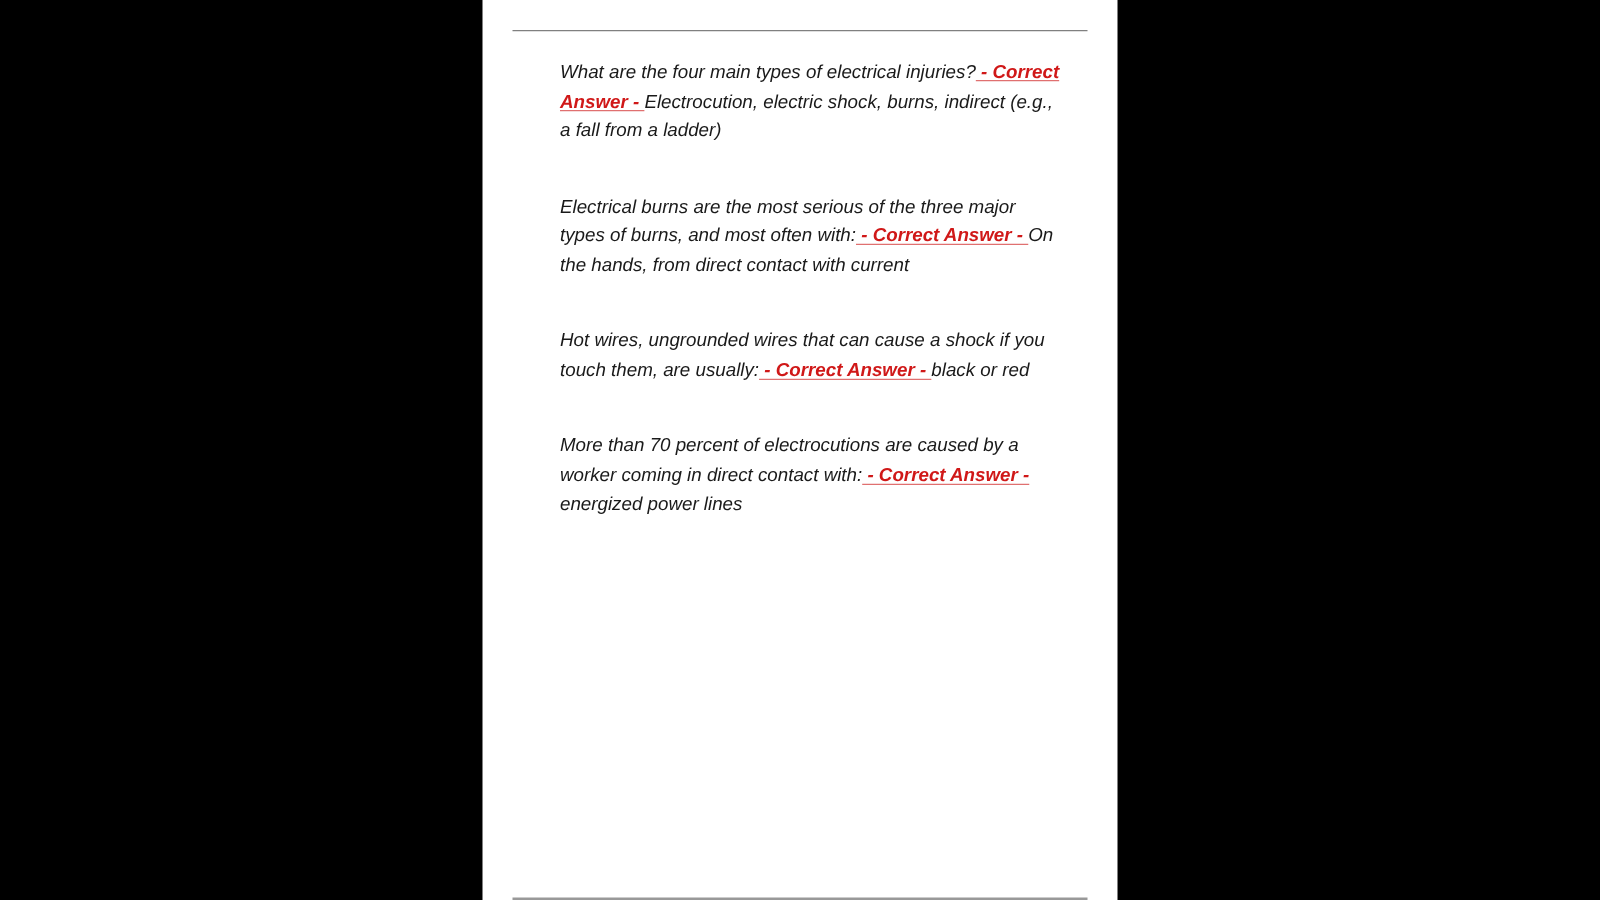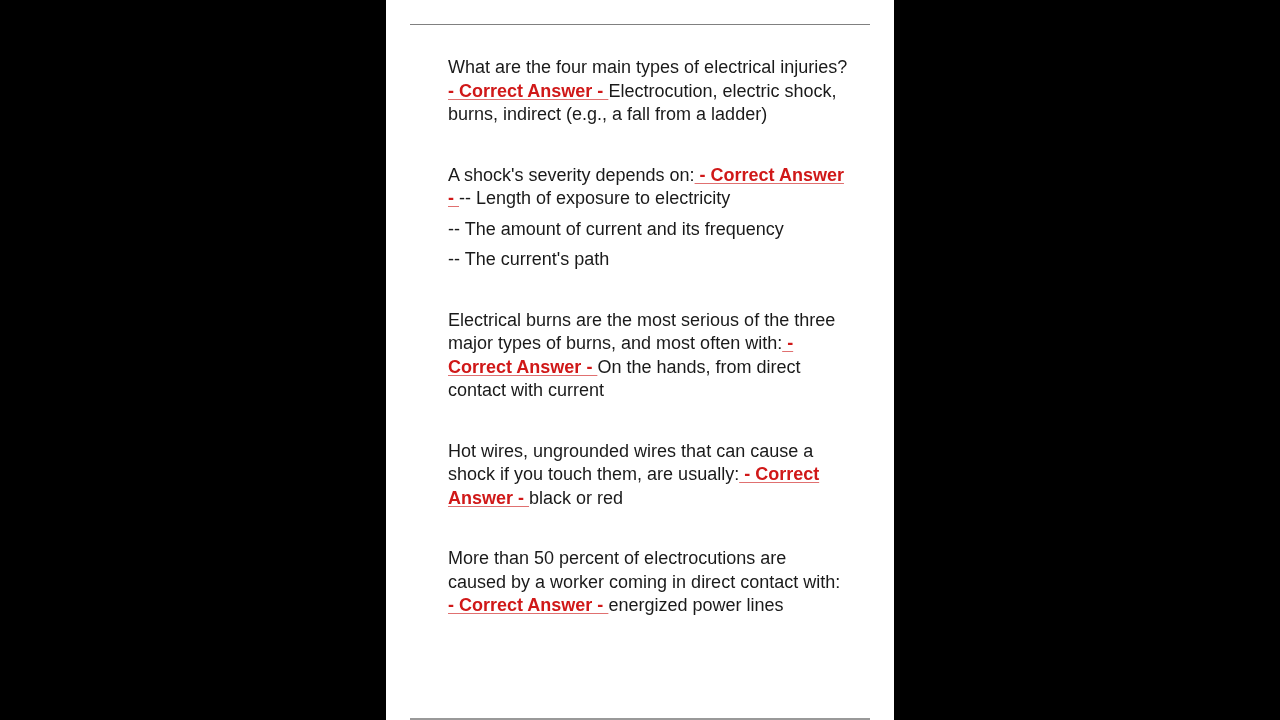--- a/index.html
+++ b/index.html
@@ -11,22 +11,22 @@
     .page {
       position: absolute; left: 386px; top: 0; width: 508px; height: 720px;
       background: #ffffff;
     }
     .rule {
       position: absolute; left: 24px; width: 460px; height: 1px; background: #808080;
     }
     .rule.top { top: 24px; }
     .rule.bottom { top: 718px; height: 2px; background: #999999; }
     .content {
-      position: absolute; left: 62px; top: 56px; width: 400px;
-      font-size: 18px; color: #1a1a1a; line-height: 23.5px;
+      position: absolute; left: 62px; top: 46px; width: 400px;
+      font-size: 15px; color: #1a1a1a; line-height: 23.5px; font-style: italic;
     }
     .qa { margin: 0 0 37px 0; }
     .qa p { margin: 0; }
     .qa p.extra { margin-top: 7px; }
     .ans {
       color: #d01818; font-weight: bold;
       text-decoration: underline; text-decoration-color: #e07070;
       text-underline-offset: 2px;
     }
   </style>
@@ -34,33 +34,28 @@
 <body>
 
 <div class="page">
   <div class="rule top"></div>
 
   <div class="content">
     <div class="qa">
       <p><span>What are the four main types of electrical injuries?</span><span class="ans"> - Correct Answer - </span><span>Electrocution, electric shock, burns, indirect (e.g., a fall from a ladder)</span></p>
     </div>
 
-    <div class="qa">
-      <p><span>A shock's severity depends on:</span><span class="ans"> - Correct Answer - </span><span>-- Length of exposure to electricity</span></p>
-      <p class="extra">-- The amount of current and its frequency</p>
-      <p class="extra">-- The current's path</p>
-    </div>
 
     <div class="qa">
       <p><span>Electrical burns are the most serious of the three major types of burns, and most often with:</span><span class="ans"> - Correct Answer - </span><span>On the hands, from direct contact with current</span></p>
     </div>
 
     <div class="qa">
       <p><span>Hot wires, ungrounded wires that can cause a shock if you touch them, are usually:</span><span class="ans"> - Correct Answer - </span><span>black or red</span></p>
     </div>
 
     <div class="qa">
-      <p><span>More than 50 percent of electrocutions are caused by a worker coming in direct contact with:</span><span class="ans"> - Correct Answer - </span><span>energized power lines</span></p>
+      <p><span>More than 70 percent of electrocutions are caused by a worker coming in direct contact with:</span><span class="ans"> - Correct Answer - </span><span>energized power lines</span></p>
     </div>
   </div>
 
   <div class="rule bottom"></div>
 </div>
 
 </body></html>

